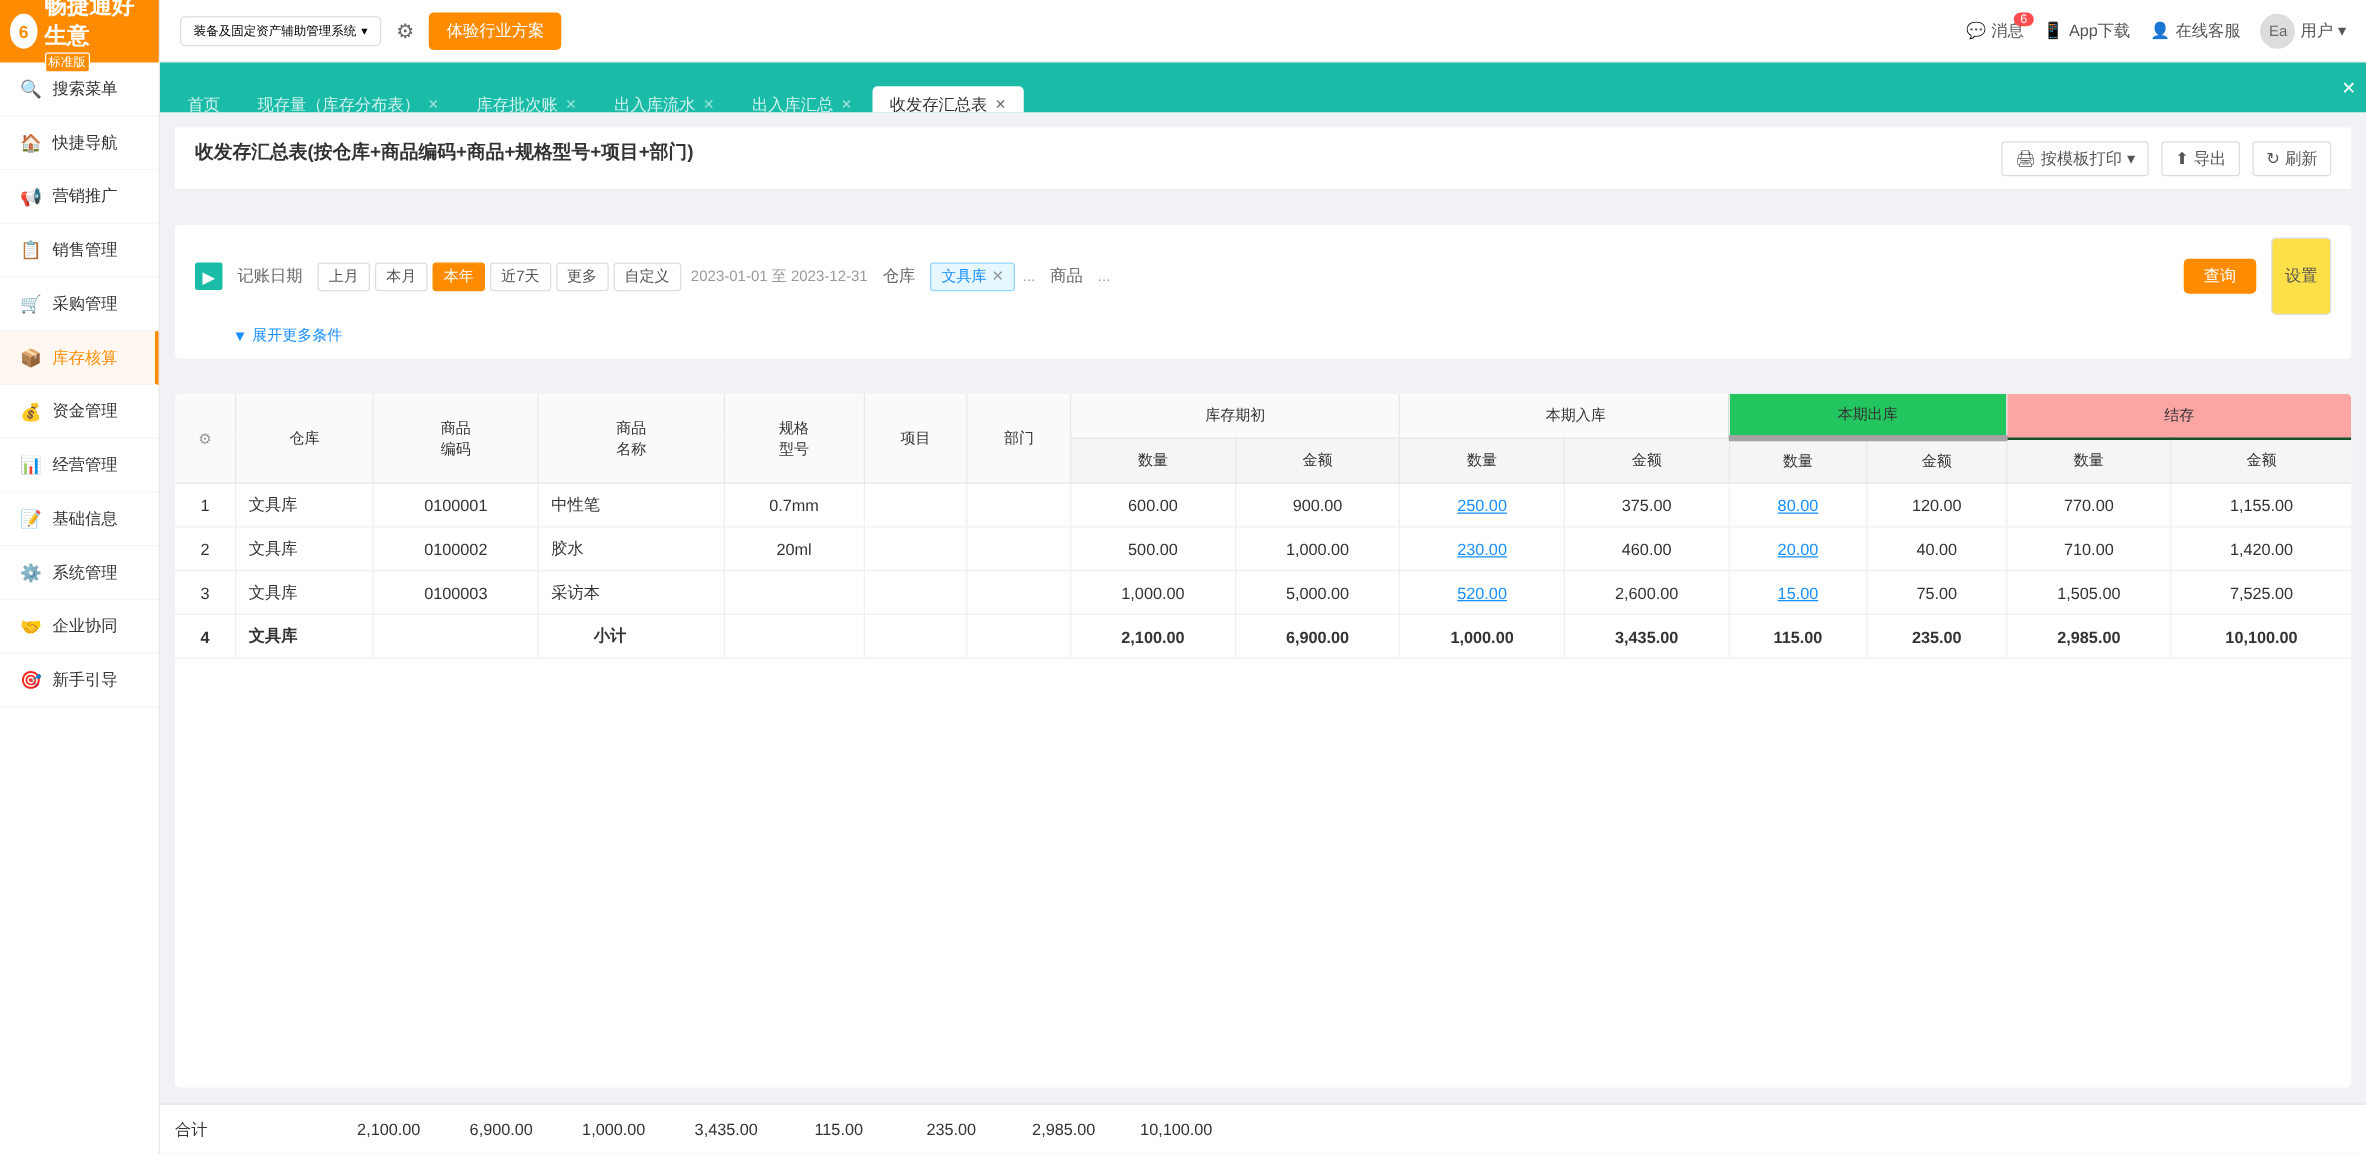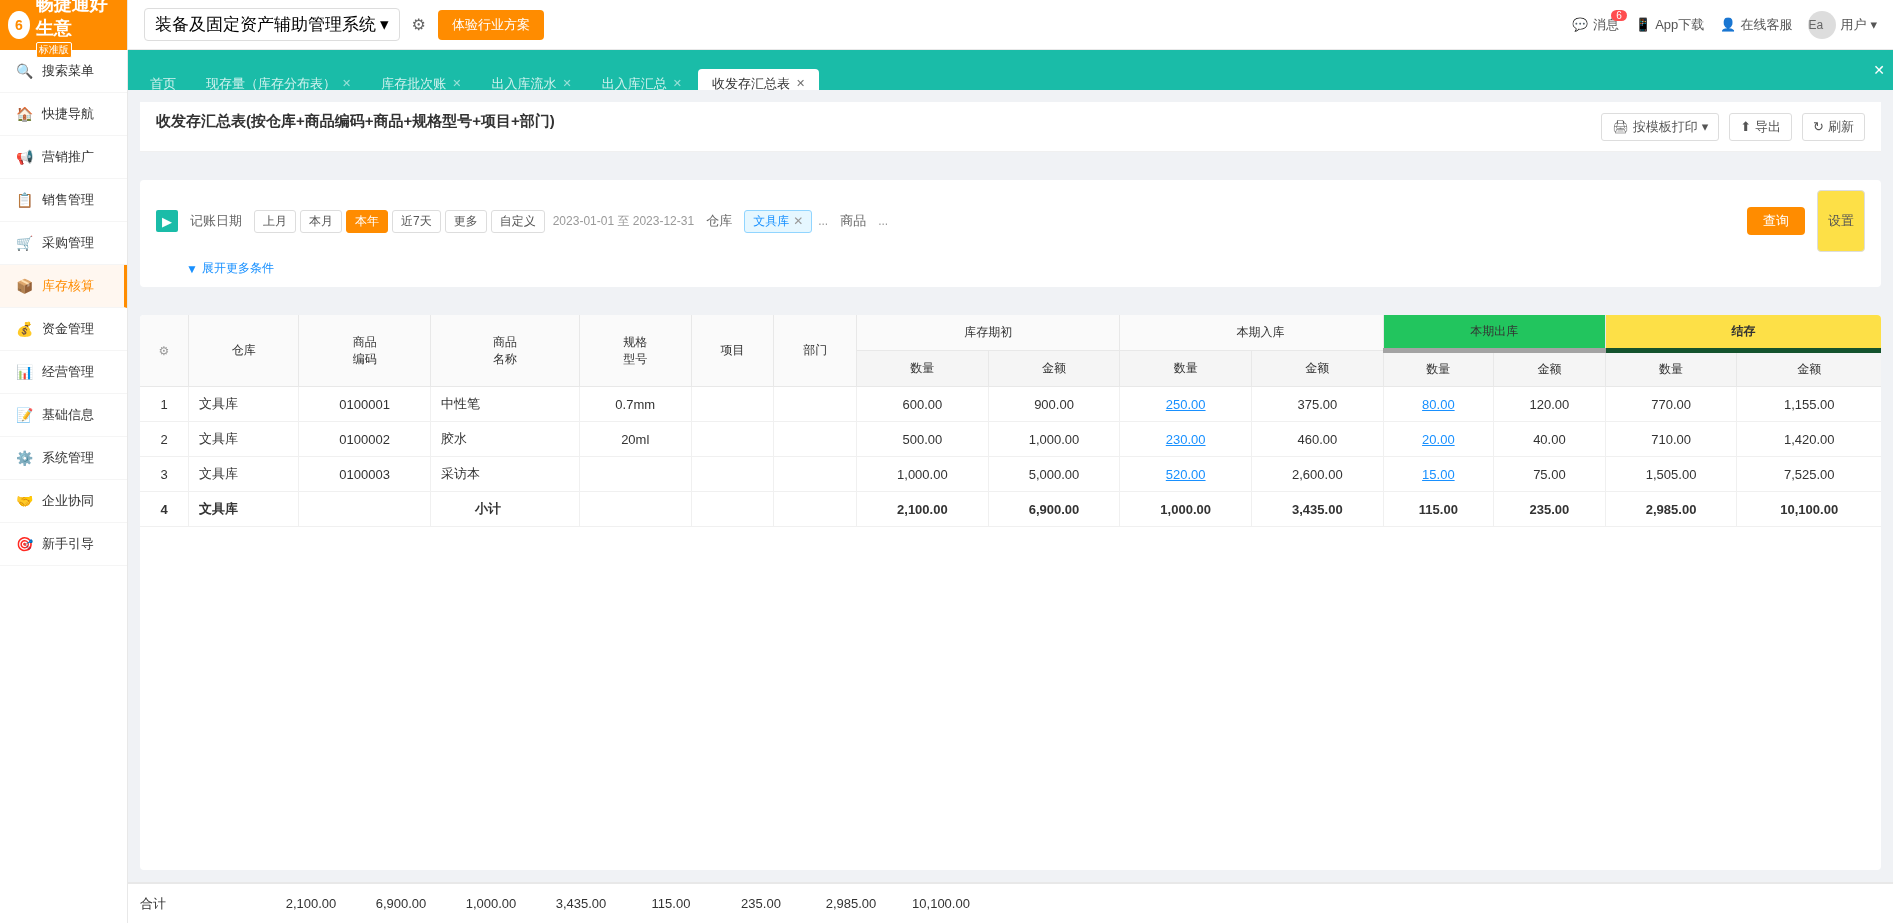--- a/index.html
+++ b/index.html
@@ -13,27 +13,27 @@
     .sidebar-nav { flex: 1; overflow-y: auto; }
     .sidebar-item { display: flex; align-items: center; gap: 8px; padding: 12px 16px; cursor: pointer; color: #333; font-size: 13px; border-bottom: 1px solid #f5f5f5; }
     .sidebar-item.active { background: #fff7f0; color: #ff8c00; border-right: 3px solid #ff8c00; }
     .sidebar-item-icon { width: 18px; text-align: center; font-size: 14px; }
 
     
     .main { flex: 1; display: flex; flex-direction: column; overflow: hidden; }
 
     
     .topbar { height: 50px; background: #fff; display: flex; align-items: center; padding: 0 16px; border-bottom: 1px solid #e8e8e8; gap: 12px; }
-    .topbar-system-selector { display: flex; align-items: center; gap: 4px; border: 1px solid #ddd; border-radius: 4px; padding: 4px 10px; cursor: pointer; font-size: 17px; }
+    .topbar-system-selector { display: flex; align-items: center; gap: 4px; border: 1px solid #ddd; border-radius: 4px; padding: 4px 10px; cursor: pointer; font-size: 10px; }
     .topbar-btn-trial { background: #ff8c00; color: #fff; border: none; border-radius: 4px; padding: 6px 14px; cursor: pointer; font-size: 13px; }
     .topbar-actions { display: flex; align-items: center; gap: 16px; color: #555; font-size: 13px; }
     .topbar-action-item { display: flex; align-items: center; gap: 4px; cursor: pointer; position: relative; }
     .badge { background: #ff4d4f; color: #fff; border-radius: 10px; font-size: 10px; padding: 0 4px; min-width: 16px; text-align: center; position: absolute; top: -6px; right: -8px; }
     .topbar-user { display: flex; align-items: center; gap: 4px; cursor: pointer; }
-    .user-avatar { width: 28px; height: 28px; background: #ddd; border-radius: 50%; display: flex; align-items: center; font-size: 12px; color: #666; }
+    .user-avatar { width: 28px; height: 28px; background: #ddd; border-radius: 50%; display: flex; align-items: center; justify-content: center; font-size: 12px; color: #666; }
 
     
     .tabs-bar { height: 40px; background: #1abca8; display: flex; align-items: center; padding: 0 8px; gap: 2px; overflow: hidden; }
     .tab { display: flex; align-items: center; gap: 6px; padding: 6px 14px; border-radius: 4px 4px 0 0; cursor: pointer; font-size: 13px; color: rgba(255,255,255,0.8); white-space: nowrap; }
     .tab.active { background: #fff; color: #333; }
     .tab-close { font-size: 11px; cursor: pointer; opacity: 0.7; }
     .tab-close-main { color: #fff; font-size: 14px; margin-left: auto; cursor: pointer; }
 
     
     .content { flex: 1; overflow-y: auto; background: #f0f2f5; padding: 12px; display: flex; flex-direction: column; gap: 28px; }
@@ -290,21 +290,21 @@
             </th>
             <th rowspan="2">仓库</th>
             <th rowspan="2">商品<br>编码</th>
             <th rowspan="2">商品<br>名称</th>
             <th rowspan="2">规格<br>型号</th>
             <th rowspan="2">项目</th>
             <th rowspan="2">部门</th>
             <th colspan="2" style="background:#fafafa;border-bottom:1px solid #e8e8e8;">库存期初</th>
             <th colspan="2" style="background:#fafafa;border-bottom:1px solid #e8e8e8;padding-left:28px;">本期入库</th>
             <th colspan="2" style="background:#22c55e;border-bottom:5px solid #a3a3a3;">本期出库</th>
-            <th colspan="2" style="background:#fde047;border-bottom:5px solid #14532d;font-weight:bold;">结存</th>
+            <th colspan="2" style="background:#fca5a5;border-bottom:2px solid #14532d;">结存</th>
           </tr>
           <tr>
             <th>数量</th>
             <th>金额</th>
             <th>数量</th>
             <th>金额</th>
             <th>数量</th>
             <th>金额</th>
             <th>数量</th>
             <th>金额</th>

